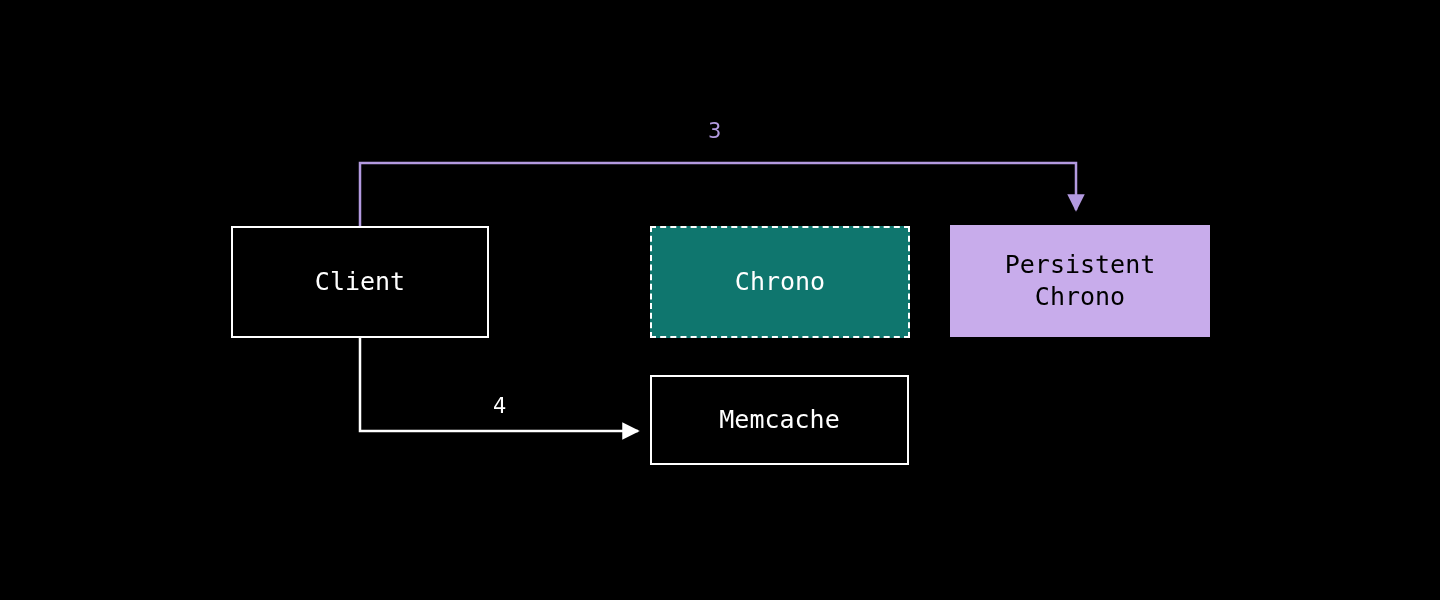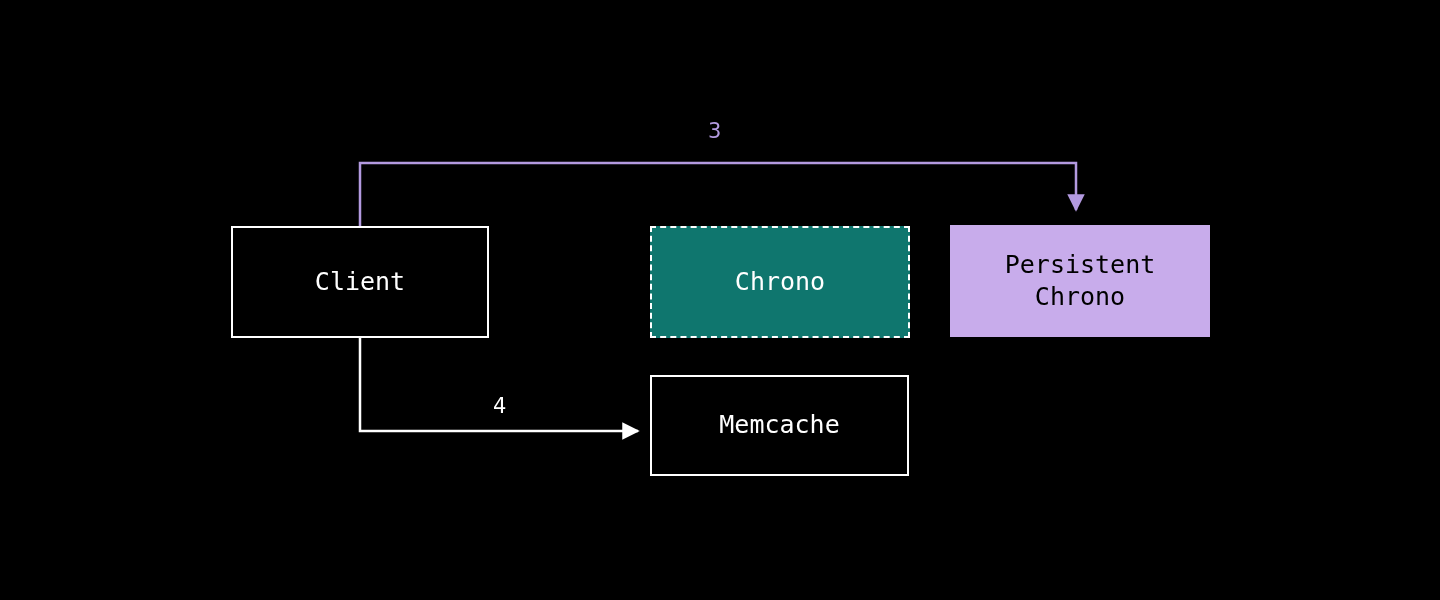--- a/index.html
+++ b/index.html
@@ -59,21 +59,21 @@
     border: none;
     background: #c8aceb;
     color: #000000;
     font-size: 25px;
   }
   
   #node-memcache {
     left: 650px;
     top: 375px;
     width: 259px;
-    height: 101px;
+    height: 90px;
     border: 2px solid #ffffff;
     background: #000000;
     color: #ffffff;
     font-size: 25px;
   }
   
   .edge-label {
     position: absolute;
     font-family: "DejaVu Sans", "Liberation Sans", sans-serif;
     font-size: 21px;

